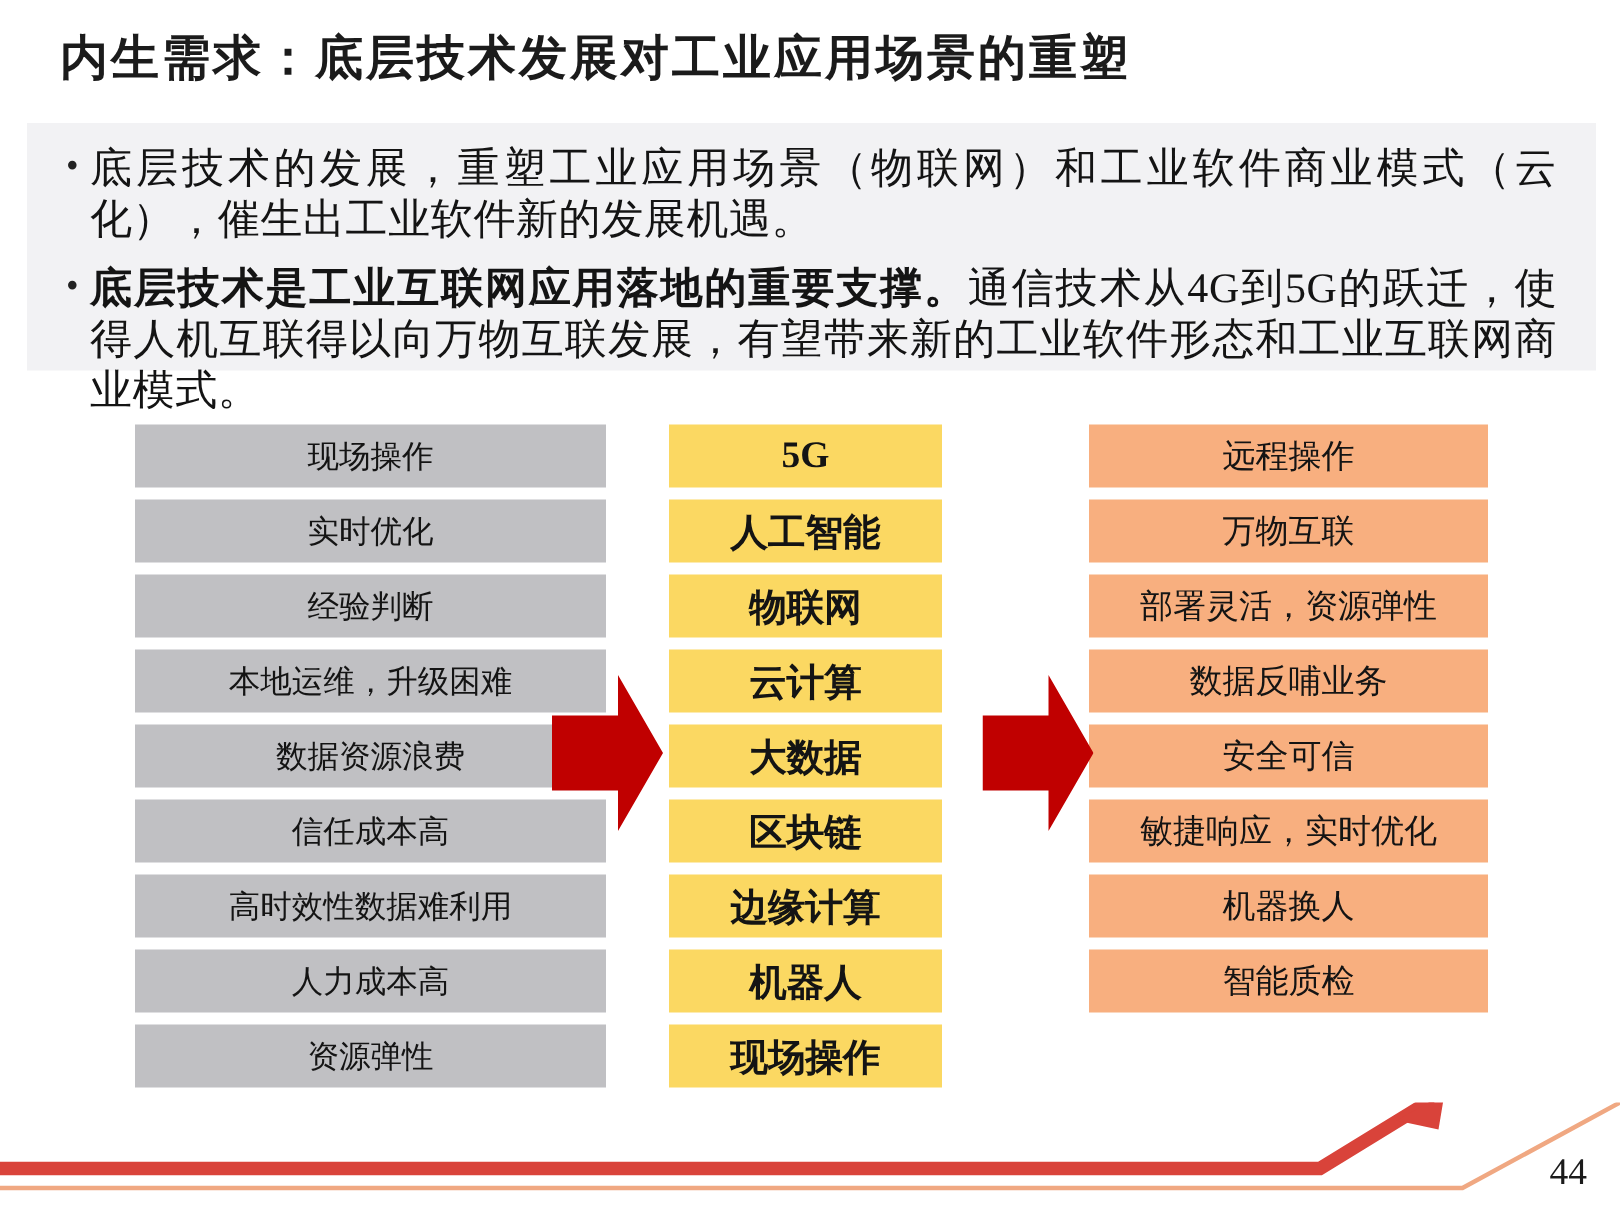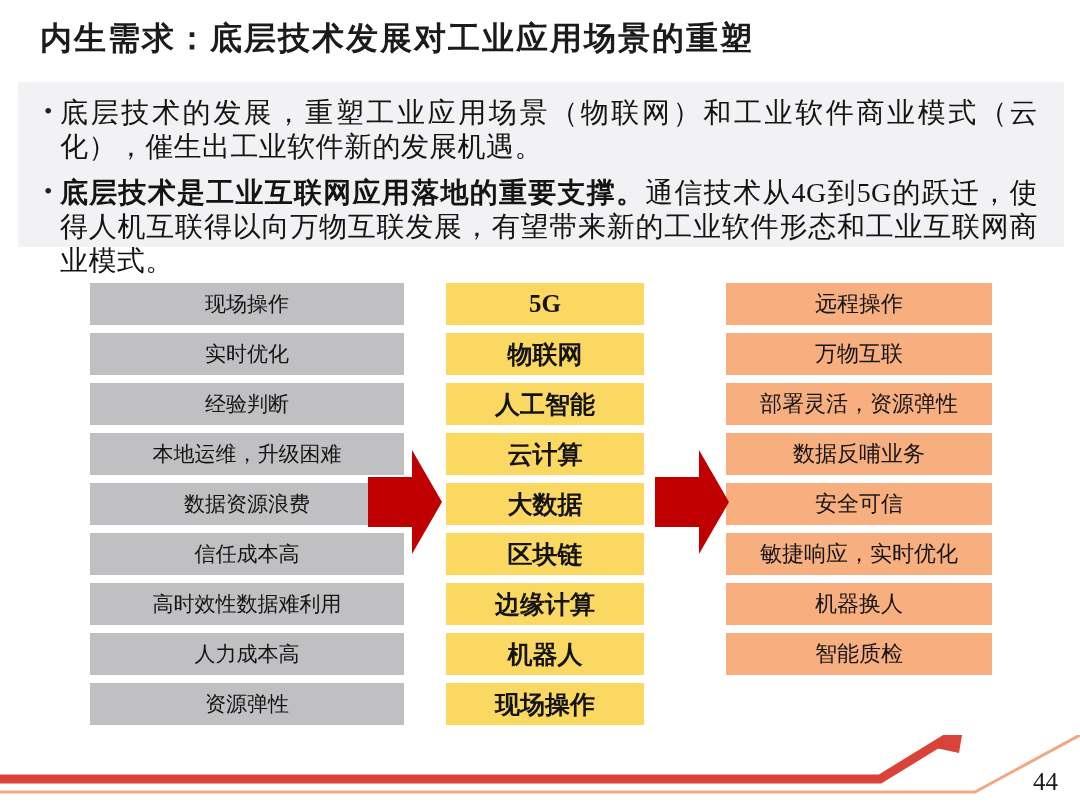--- a/index.html
+++ b/index.html
@@ -75,21 +75,21 @@
 
   
   .col {
     position: absolute;
     top: 283px;
     display: flex;
     flex-direction: column;
     gap: 8px;
   }
   .col-left  { left: 90px;  width: 314px; }
-  .col-mid   { left: 446px; width: 198px; }
+  .col-mid   { left: 446px; width: 182px; }
   .col-right { left: 726px; width: 266px; }
 
   .box {
     height: 42px;
     display: flex;
     align-items: center;
     justify-content: center;
     color: #141414;
     box-sizing: border-box;
     text-align: center;
@@ -166,22 +166,22 @@
     <div class="box box-gray">本地运维，升级困难</div>
     <div class="box box-gray">数据资源浪费</div>
     <div class="box box-gray">信任成本高</div>
     <div class="box box-gray">高时效性数据难利用</div>
     <div class="box box-gray">人力成本高</div>
     <div class="box box-gray">资源弹性</div>
   </div>
 
   <div class="col col-mid">
     <div class="box box-yellow">5G</div>
+    <div class="box box-yellow">人工智能</div>
     <div class="box box-yellow">物联网</div>
-    <div class="box box-yellow">人工智能</div>
     <div class="box box-yellow">云计算</div>
     <div class="box box-yellow">大数据</div>
     <div class="box box-yellow">区块链</div>
     <div class="box box-yellow">边缘计算</div>
     <div class="box box-yellow">机器人</div>
     <div class="box box-yellow">现场操作</div>
   </div>
 
   <div class="col col-right">
     <div class="box box-orange">远程操作</div>

